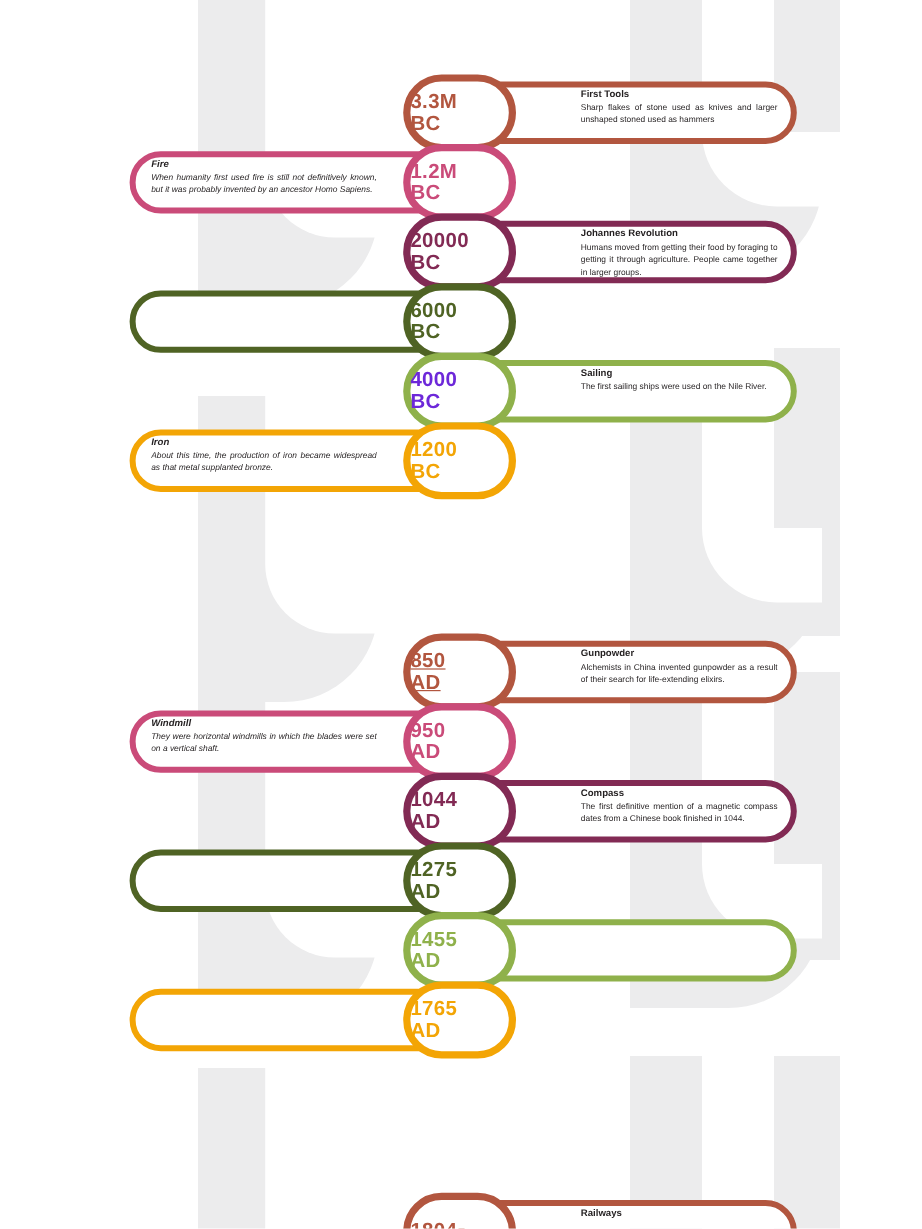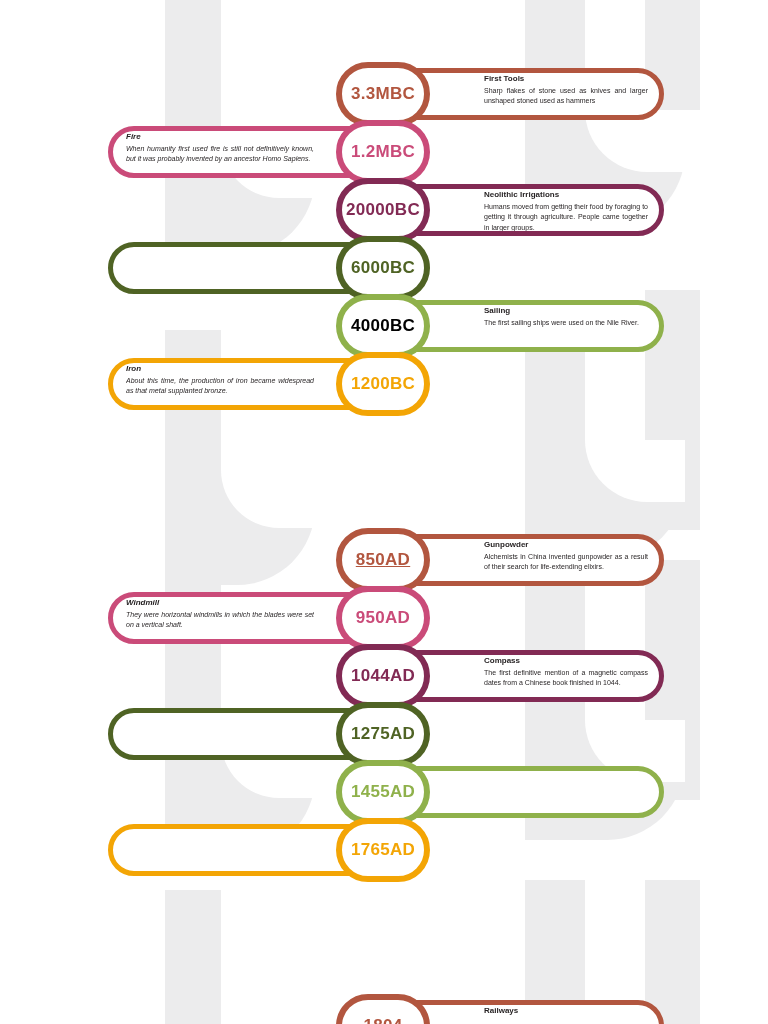--- a/index.html
+++ b/index.html
@@ -69,22 +69,21 @@
   .bubble {
     position: absolute;
     top: -6px;
     width: 94px;
     height: 64px;
     border-radius: 32px;
     border-style: solid;
     border-width: 6px;
     background: #ffffff;
     display: flex;
-    flex-direction: row;
-    align-items: center;
+    flex-direction: column;
     justify-content: center;
     line-height: 1.06;
   }
   .row.right .bubble { left: 0; }
   .row.left  .bubble { right: 0; }
 
   .bubble .yr,
   .bubble .era {
     font-weight: bold;
     font-size: 17px;
@@ -170,42 +169,42 @@
             <div class="dsc">When humanity first used fire is still not definitively known, but it was probably invented by an ancestor Homo Sapiens.</div>
           </div>
           <div class="bubble" style="border-color: rgb(202, 75, 121); color: rgb(202, 75, 121);">
             <div class="yr">1.2M</div>
             <div class="era">BC</div>
           </div>
         </div>
         <div class="row right" style="top: 116px; z-index: 12;">
           <div class="capsule" style="border-color: rgb(130, 42, 84);"></div>
           <div class="content">
-            <div class="ttl">Neolithic Irrigations</div>
+            <div class="ttl">Johannes Revolution</div>
             <div class="dsc">Humans moved from getting their food by foraging to getting it through agriculture. People came together in larger groups.</div>
           </div>
           <div class="bubble" style="border-color: rgb(130, 42, 84); color: rgb(130, 42, 84);">
             <div class="yr">20000</div>
             <div class="era">BC</div>
           </div>
         </div>
         <div class="row left" style="top: 174px; z-index: 13;">
           <div class="capsule" style="border-color: rgb(79, 99, 36);"></div>
           <div class="bubble" style="border-color: rgb(79, 99, 36); color: rgb(79, 99, 36);">
             <div class="yr">6000</div>
             <div class="era">BC</div>
           </div>
         </div>
         <div class="row right" style="top: 232px; z-index: 14;">
           <div class="capsule" style="border-color: rgb(143, 177, 75);"></div>
           <div class="content">
             <div class="ttl">Sailing</div>
             <div class="dsc">The first sailing ships were used on the Nile River.</div>
           </div>
-          <div class="bubble" style="border-color: rgb(143, 177, 75); color: #000000;">
+          <div class="bubble" style="border-color: rgb(143, 177, 75); color: #6d28d9;">
             <div class="yr">4000</div>
             <div class="era">BC</div>
           </div>
         </div>
         <div class="row left" style="top: 290px; z-index: 15;">
           <div class="capsule" style="border-color: rgb(243, 165, 5);"></div>
           <div class="content">
             <div class="ttl">Iron</div>
             <div class="dsc">About this time, the production of iron became widespread as that metal supplanted bronze.</div>
           </div>

